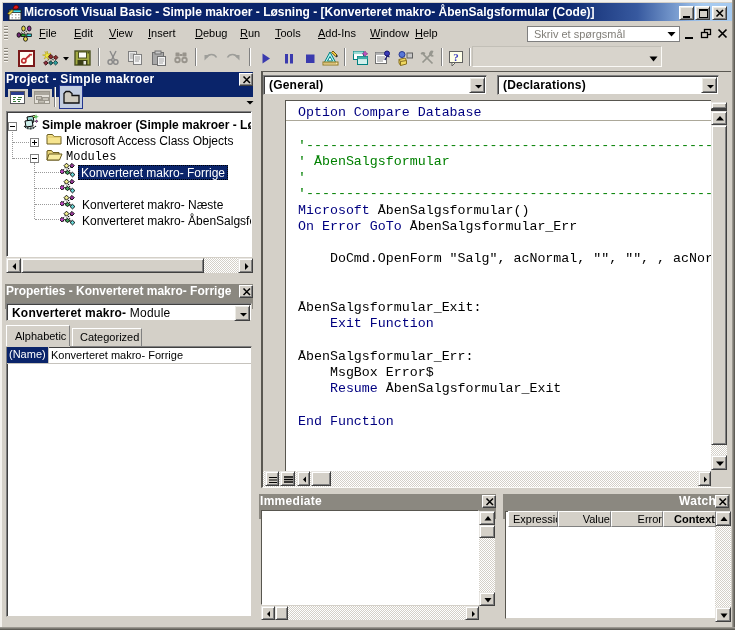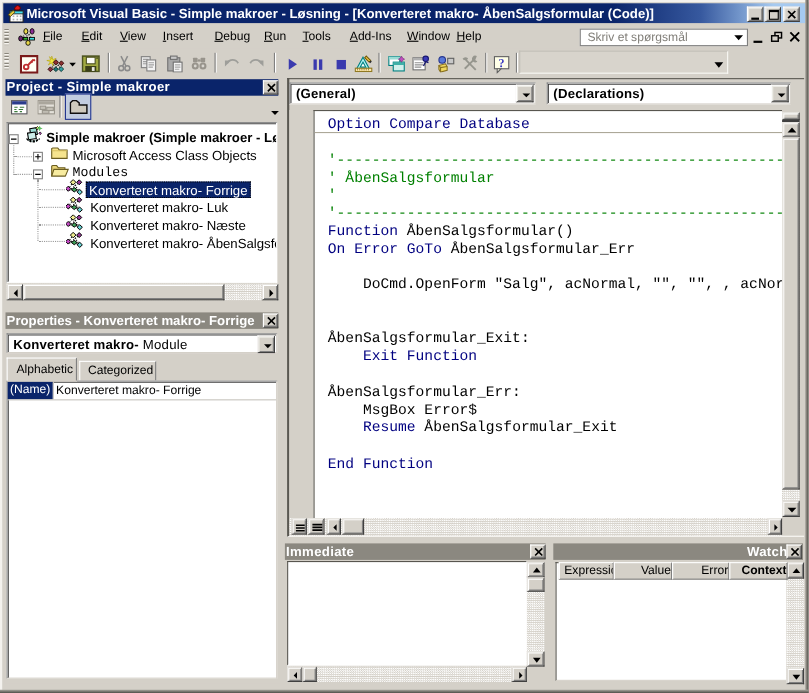--- a/index.html
+++ b/index.html
@@ -21,21 +21,21 @@
 .menuitem u{text-decoration:underline;text-underline-offset:1px;}
 #askbox{position:absolute;top:4px;left:524px;width:153px;height:16px;background:#fff;border:1px solid #7f7f7f;}
 #asktext{position:absolute;left:6px;top:1px;color:#807e78;font-size:11px;}
 
 #toolbar{position:absolute;left:3px;top:44px;width:729px;height:26px;background:#d4d0c8;}
 .tbtn{position:absolute;top:3px;width:22px;height:22px;}
 .tbtn svg{position:absolute;left:3px;top:3px;}
 .tsep{position:absolute;top:4px;width:2px;height:18px;border-left:1px solid #808080;border-right:1px solid #fff;}
 #tbcombo{position:absolute;left:469px;top:2px;width:190px;height:21px;background:#d8d4cc;border:1px solid;border-color:#c2bfb7 #faf9f6 #faf9f6 #c2bfb7;}
 
-.panel-title{position:absolute;height:15px;color:#fff;font-weight:bold;font-size:12px;letter-spacing:0.3px;line-height:15px;padding-left:1px;overflow:hidden;}
+.panel-title{position:absolute;height:25px;color:#fff;font-weight:bold;font-size:12px;letter-spacing:0.3px;line-height:15px;padding-left:1px;overflow:hidden;}
 .ptgray{background:#8b8880;}
 .ptblue{background:#0a246a;}
 .xbtn{position:absolute;width:14px;height:13px;background:#d4d0c8;
  border:1px solid;border-color:#fff #404040 #404040 #fff;box-shadow:inset -1px -1px 0 #808080;}
 .sb-track{background-image:conic-gradient(#fff 25%,#d4d0c8 0 50%,#fff 0 75%,#d4d0c8 0);background-size:2px 2px;}
 .sb-el{position:absolute;background:#d4d0c8;border:1px solid;border-color:#e8e6e2 #404040 #404040 #e8e6e2;box-shadow:inset 1px 1px 0 #fff, inset -1px -1px 0 #808080;}
 
 #proj{position:absolute;left:4px;top:70px;width:250px;height:207px;background:#d4d0c8;}
 #projtree{position:absolute;left:2px;top:41px;width:246px;height:146px;background:#fff;border:1px solid;border-color:#808080 #fff #fff #808080;box-shadow:inset 1px 1px 0 #404040;font-size:12px;overflow:hidden;}
 .trow{position:absolute;height:16px;line-height:16px;white-space:nowrap;}
@@ -423,21 +423,20 @@
               <path d="M3 10.2 L11.8 3"></path>
               <path d="M7.5 9.5 L12 11.5"></path>
             </g>
             <path d="M6.5 0.2 l2.5 2.5 l-2.5 2.5 l-2.5 -2.5 Z" fill="#f0ee90" stroke="#000" stroke-width="0.9"></path>
             <path d="M12 0.4 l2.3 2.3 l-2.3 2.3 l-2.3 -2.3 Z" fill="#983898" stroke="#000" stroke-width="0.9"></path>
             <path d="M2 6.3 l2.3 2.3 l-2.3 2.3 l-2.3 -2.3 Z" fill="#c44ac4" stroke="#000" stroke-width="0.9"></path>
             <path d="M7.5 7.5 l2.6 2 l-2.6 2 l-2.6 -2 Z" fill="#3f9e57" stroke="#000" stroke-width="0.9"></path>
             <path d="M12.5 9.3 l2.4 2.3 l-2.4 2.3 l-2.4 -2.3 Z" fill="#67d4d4" stroke="#000" stroke-width="0.9"></path>
           </svg>
         </div>
-    <div class="trow" style="left:75px;top:69px;">Konverteret makro- Luk</div>
     <div class="ticon" style="left:53px;top:83px" id="ic-mod3">
           <svg width="17" height="16">
             <g stroke="#111" stroke-width="1.1" stroke-dasharray="1 1.3" fill="none">
               <path d="M2 9 L6.5 2.8"></path>
               <path d="M6.8 3.2 L12.4 11.6"></path>
               <path d="M3 10.2 L11.8 3"></path>
               <path d="M7.5 9.5 L12 11.5"></path>
             </g>
             <path d="M6.5 0.2 l2.5 2.5 l-2.5 2.5 l-2.5 -2.5 Z" fill="#f0ee90" stroke="#000" stroke-width="0.9"></path>
             <path d="M12 0.4 l2.3 2.3 l-2.3 2.3 l-2.3 -2.3 Z" fill="#983898" stroke="#000" stroke-width="0.9"></path>
@@ -524,21 +523,21 @@
   <div id="edit">
     <div id="editwhite">
       <div class="abs" style="left:0px;top:19px;width:426px;height:1px;background:#aca899;"></div>
     </div>
     <div id="codetext"><span class="kw">Option Compare Database</span>
 
 <span class="cm">'------------------------------------------------------------</span>
 <span class="cm">' ÅbenSalgsformular</span>
 <span class="cm">'</span>
 <span class="cm">'------------------------------------------------------------</span>
-<span class="kw">Function</span> ÅbenSalgsformular()
+<span class="kw">Microsoft</span> ÅbenSalgsformular()
 <span class="kw">On Error GoTo</span> ÅbenSalgsformular_Err
 
     DoCmd.OpenForm "Salg", acNormal, "", "", , acNormal
 
 
 ÅbenSalgsformular_Exit:
     <span class="kw">Exit Function</span>
 
 ÅbenSalgsformular_Err:
     MsgBox Error$

